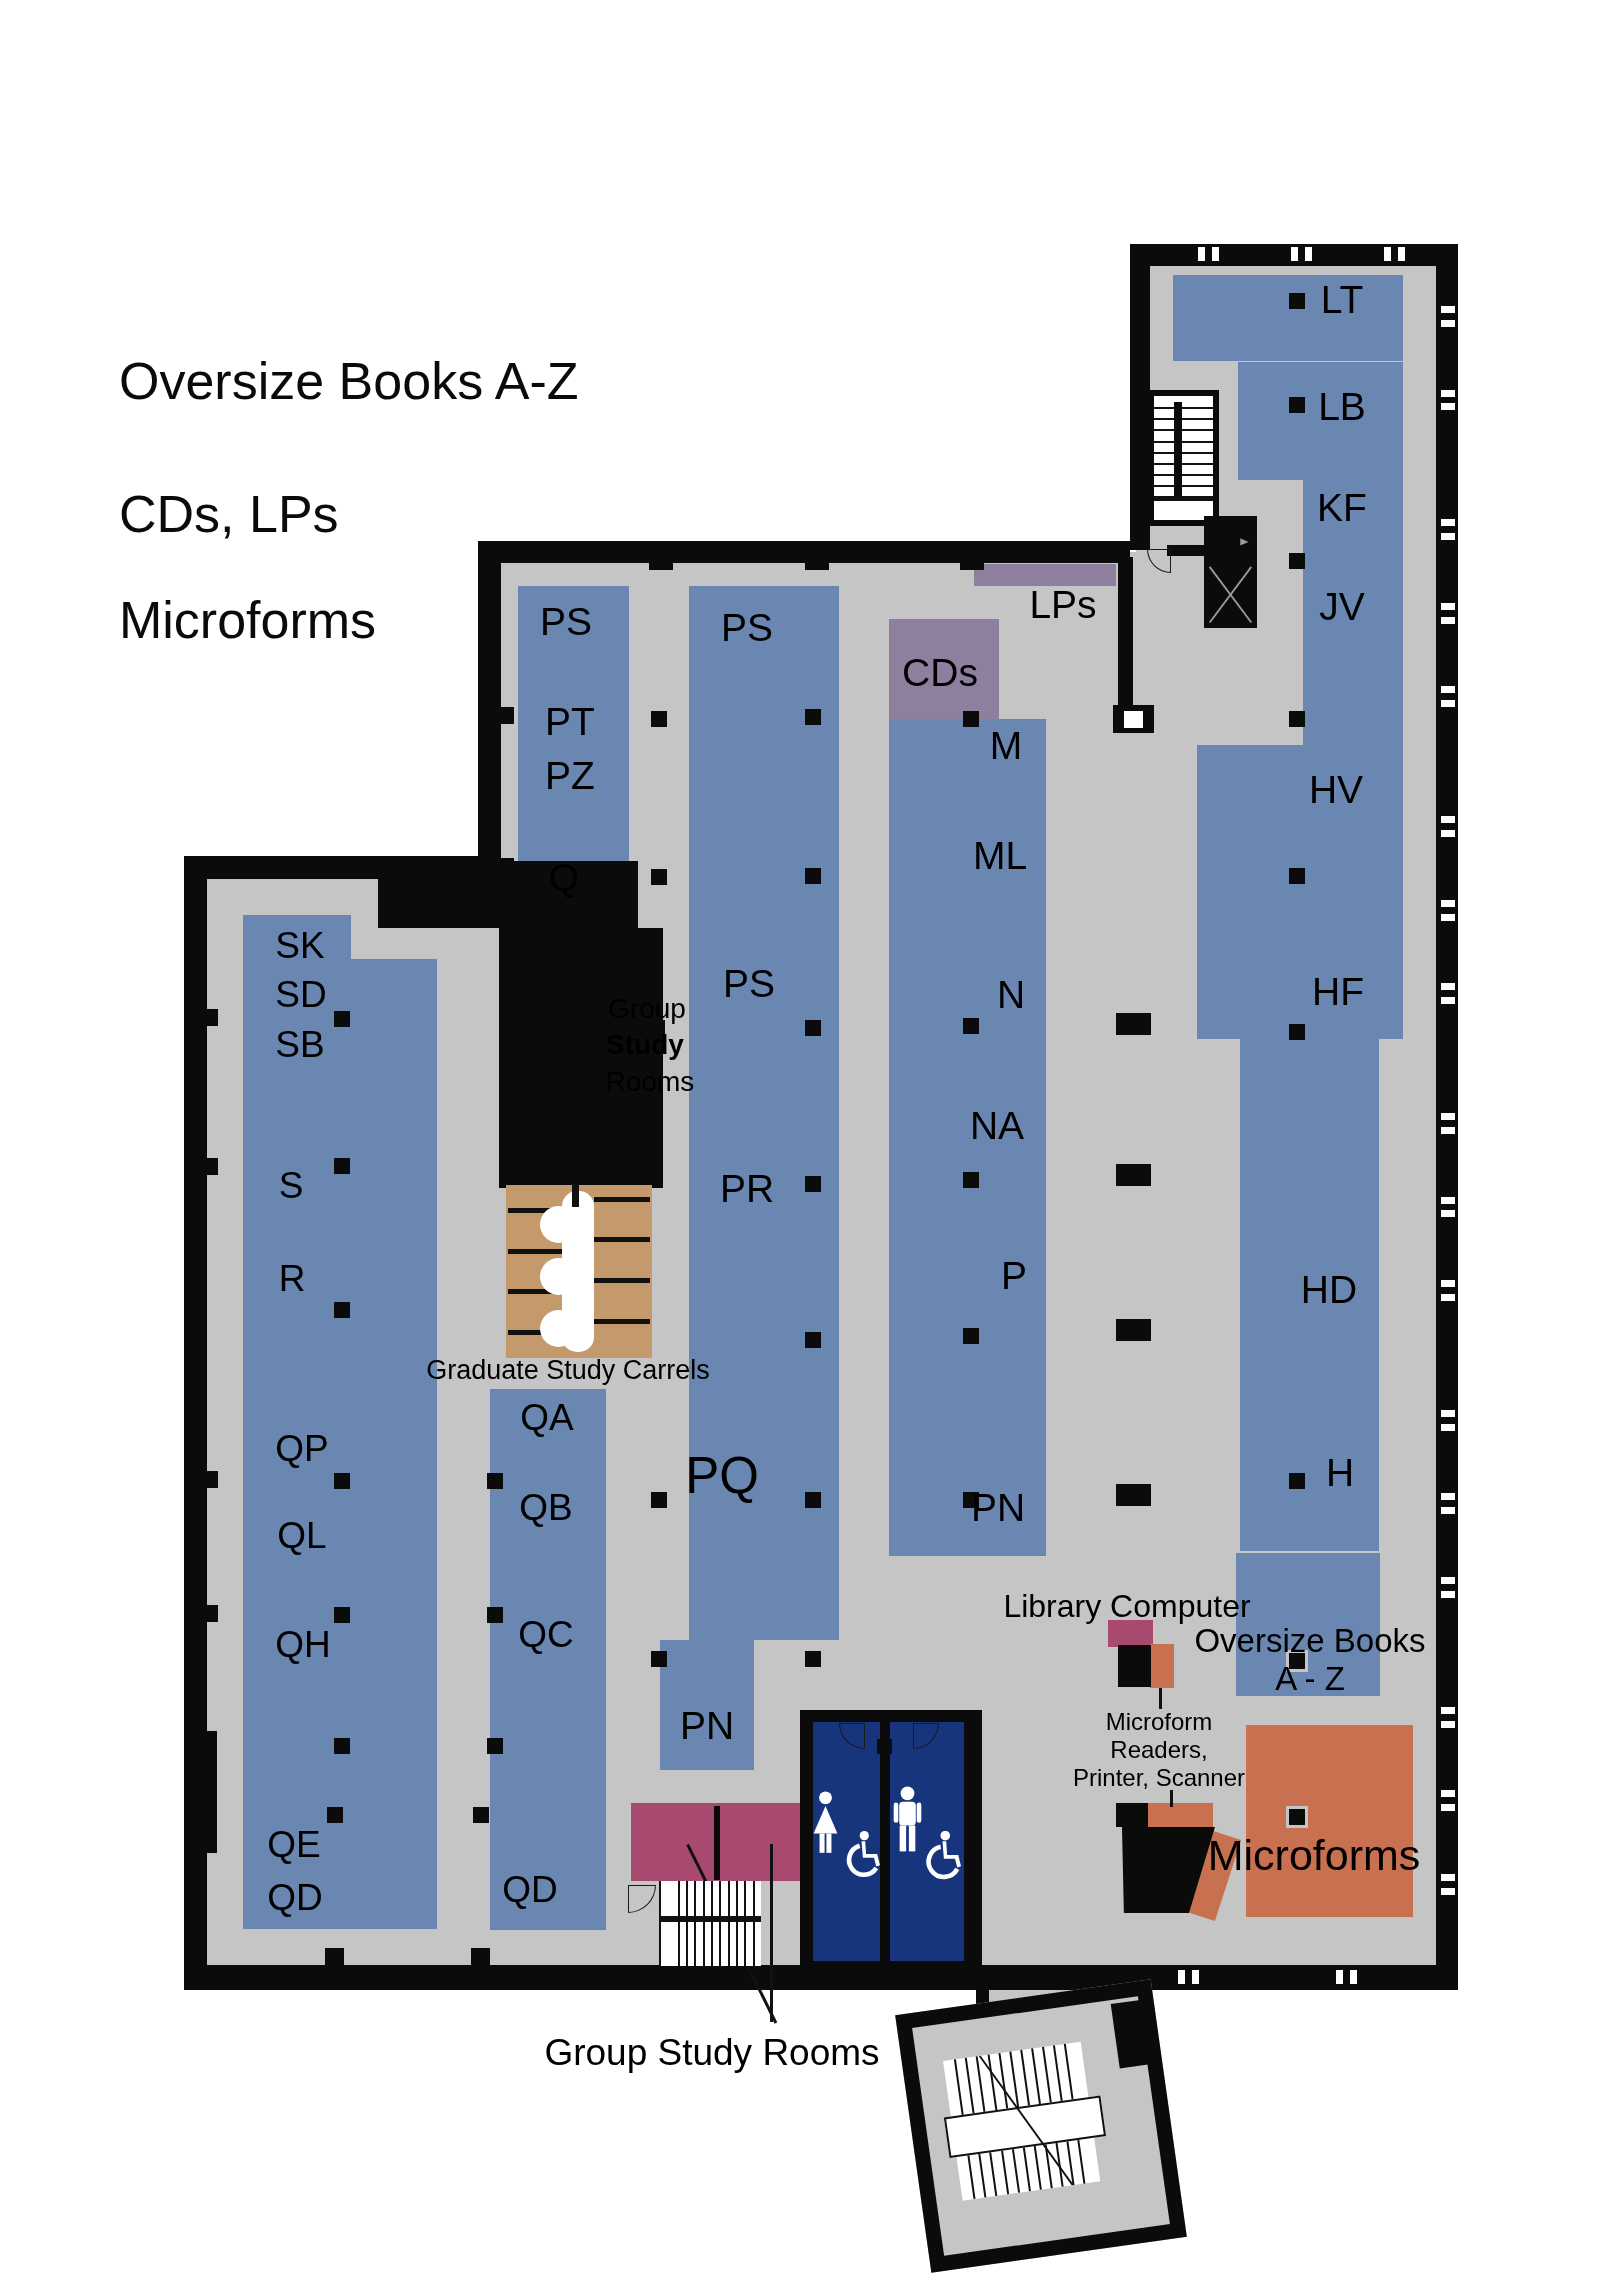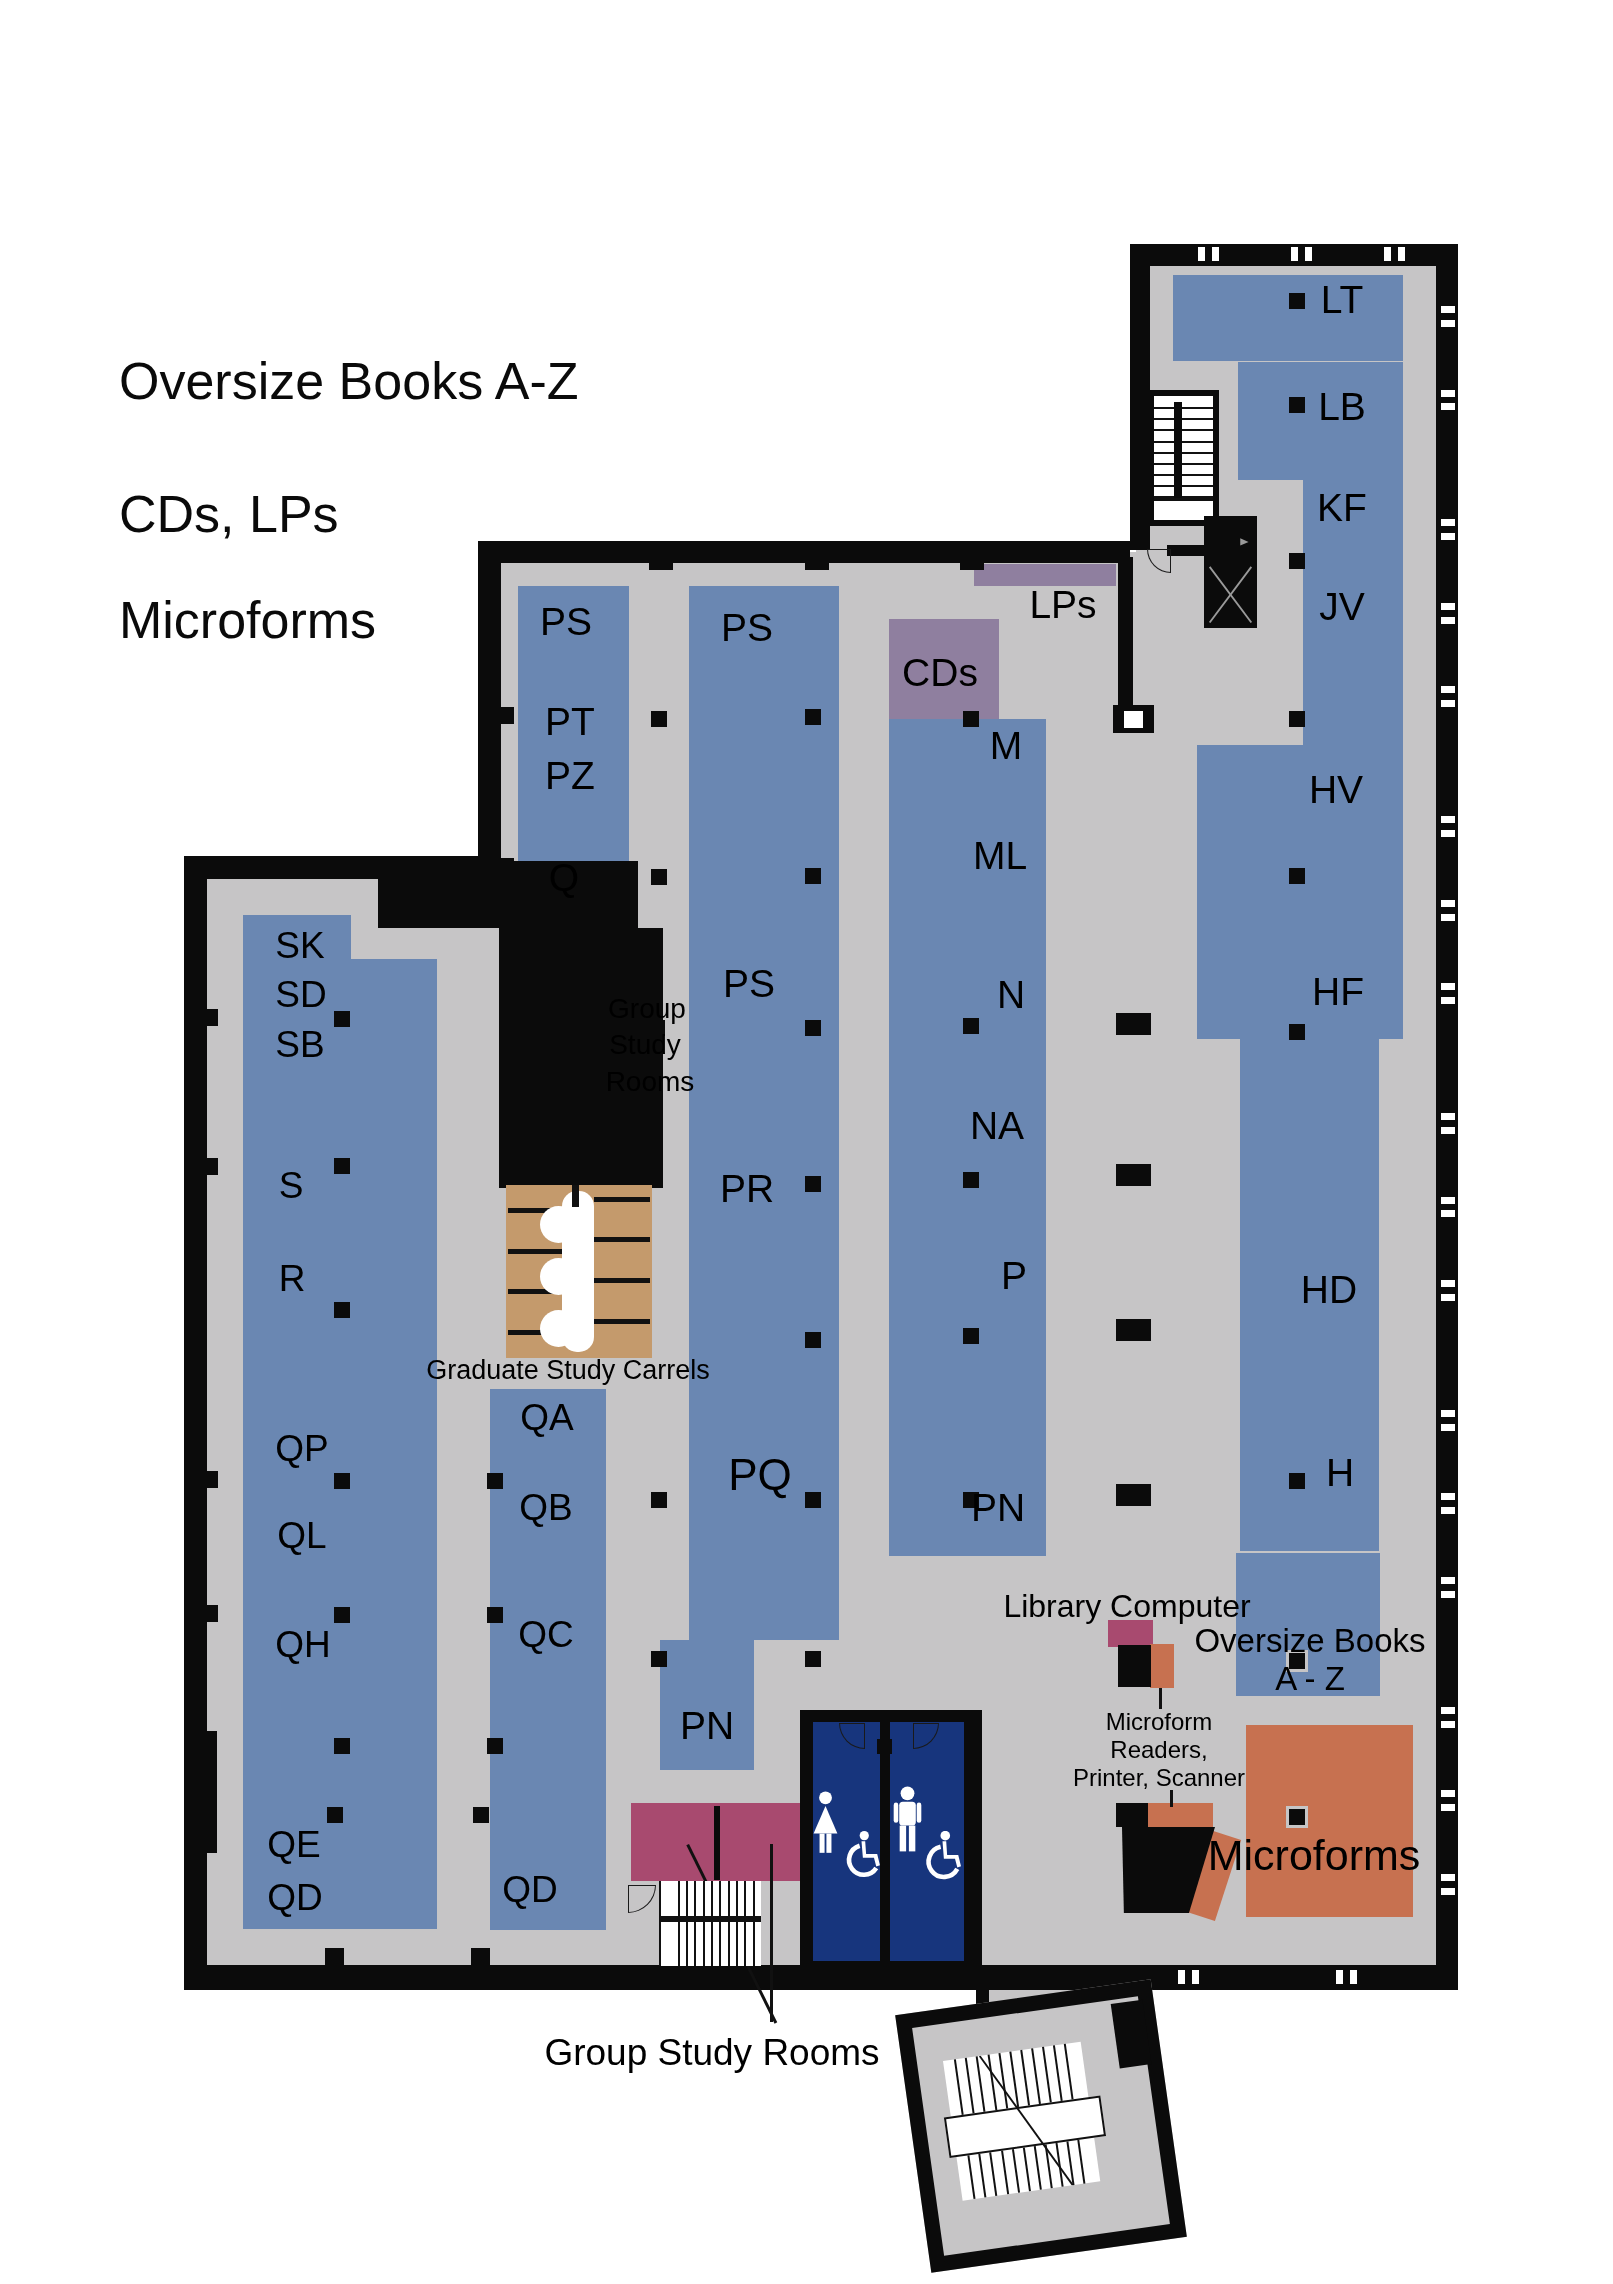--- a/index.html
+++ b/index.html
@@ -212,38 +212,38 @@
       <div class="lbl" style="left: 997px; top: 1125px; font-size: 39px;">NA</div>
       <div class="lbl" style="left: 1014px; top: 1275px; font-size: 39px;">P</div>
       <div class="lbl" style="left: 998px; top: 1507px; font-size: 39px;">PN</div>
       <div class="lbl" style="left: 566px; top: 621px; font-size: 39px;">PS</div>
       <div class="lbl" style="left: 570px; top: 721px; font-size: 39px;">PT</div>
       <div class="lbl" style="left: 570px; top: 775px; font-size: 39px;">PZ</div>
       <div class="lbl" style="left: 564px; top: 877px; font-size: 39px;">Q</div>
       <div class="lbl" style="left: 747px; top: 627px; font-size: 39px;">PS</div>
       <div class="lbl" style="left: 749px; top: 983px; font-size: 39px;">PS</div>
       <div class="lbl" style="left: 747px; top: 1188px; font-size: 39px;">PR</div>
-      <div class="lbl" style="left: 760px; top: 1475px; font-size: 44px;">PQ</div>
+      <div class="lbl" style="left: 722px; top: 1475px; font-size: 51px;">PQ</div>
       <div class="lbl" style="left: 707px; top: 1725px; font-size: 39px;">PN</div>
       <div class="lbl" style="left: 300px; top: 945px; font-size: 37px;">SK</div>
       <div class="lbl" style="left: 301px; top: 994px; font-size: 37px;">SD</div>
       <div class="lbl" style="left: 300px; top: 1044px; font-size: 37px;">SB</div>
       <div class="lbl" style="left: 291px; top: 1185px; font-size: 37px;">S</div>
       <div class="lbl" style="left: 292px; top: 1278px; font-size: 37px;">R</div>
       <div class="lbl" style="left: 302px; top: 1448px; font-size: 37px;">QP</div>
       <div class="lbl" style="left: 302px; top: 1535px; font-size: 37px;">QL</div>
       <div class="lbl" style="left: 303px; top: 1644px; font-size: 37px;">QH</div>
       <div class="lbl" style="left: 294px; top: 1844px; font-size: 37px;">QE</div>
       <div class="lbl" style="left: 295px; top: 1897px; font-size: 37px;">QD</div>
       <div class="lbl" style="left: 547px; top: 1417px; font-size: 37px;">QA</div>
       <div class="lbl" style="left: 546px; top: 1507px; font-size: 37px;">QB</div>
       <div class="lbl" style="left: 546px; top: 1634px; font-size: 37px;">QC</div>
       <div class="lbl" style="left: 530px; top: 1889px; font-size: 37px;">QD</div>
       <div class="lbl" style="left: 647px; top: 1009px; font-size: 28px;">Group</div>
-      <div class="lbl" style="left: 645px; top: 1045px; font-size: 28px;">Study</div>
+      <div class="lbl" style="left: 645px; top: 1045px; font-size: 28px; font-weight: bold;">Study</div>
       <div class="lbl" style="left: 650px; top: 1082px; font-size: 28px;">Rooms</div>
       <div class="lbl" style="left: 568px; top: 1370px; font-size: 27px;">Graduate Study Carrels</div>
       <div class="lbl" style="left: 1127px; top: 1606px; font-size: 32px;">Library Computer</div>
       <div class="lbl" style="left: 1159px; top: 1722px; font-size: 24px;">Microform</div>
       <div class="lbl" style="left: 1159px; top: 1750px; font-size: 24px;">Readers,</div>
       <div class="lbl" style="left: 1159px; top: 1778px; font-size: 24px;">Printer, Scanner</div>
       <div class="lbl" style="left: 1310px; top: 1640px; font-size: 33px;">Oversize Books</div>
       <div class="lbl" style="left: 1310px; top: 1678px; font-size: 33px;">A - Z</div>
       <div class="lbl" style="left: 1314px; top: 1855px; font-size: 43px;">Microforms</div>
       <div class="lbl" style="left: 712px; top: 2052px; font-size: 37px;">Group Study Rooms</div>

